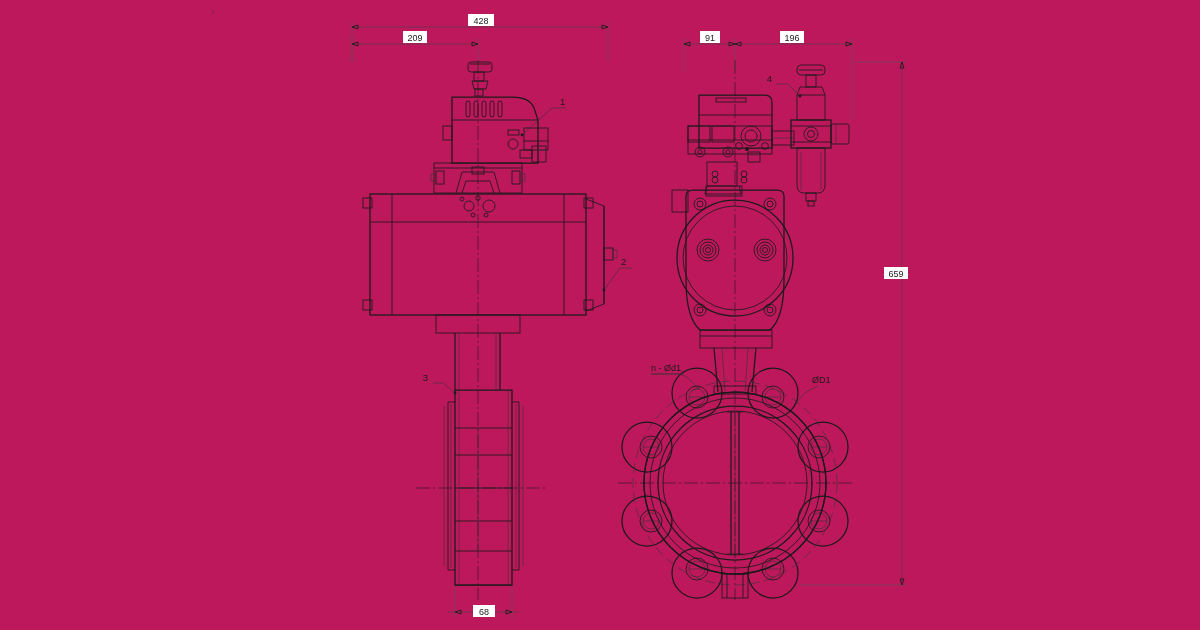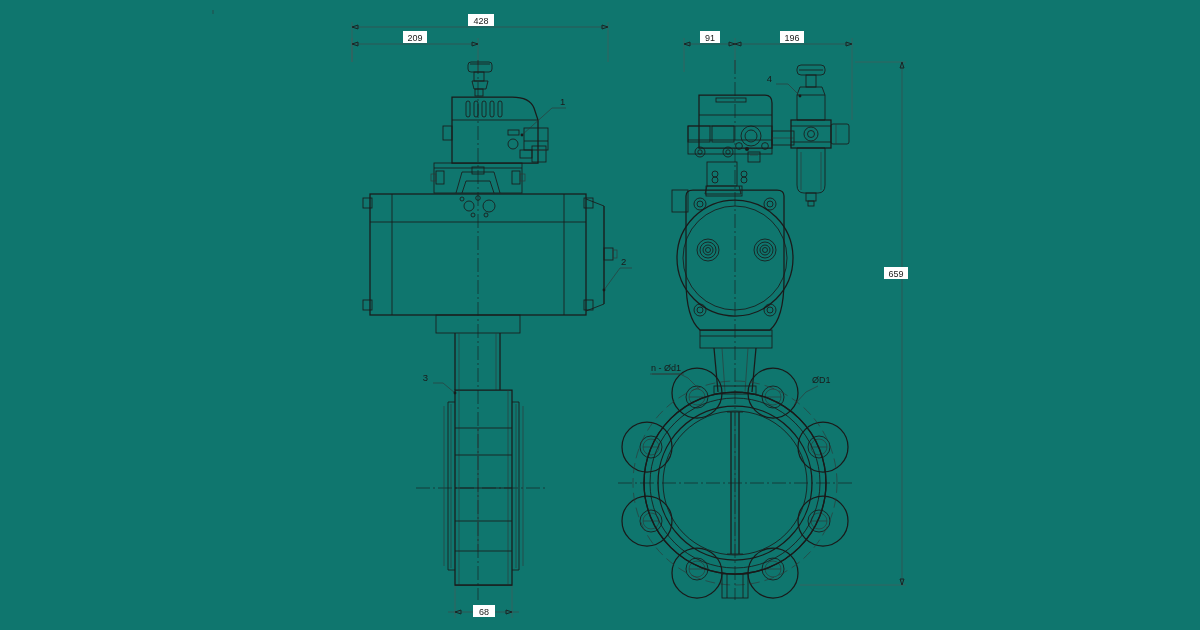--- a/index.html
+++ b/index.html
@@ -1,19 +1,19 @@
 <!DOCTYPE html>
 <html><head>
 <meta charset="utf-8">
 <title>Butterfly Valve Technical Drawing</title>
 <style>
   html,body{margin:0;padding:0;background:#ffffff;}
   body{width:1200px;height:630px;overflow:hidden;
        font-family:"Liberation Sans", sans-serif;}
-  #sheet{position:relative;width:1200px;height:630px;background:#0f766e;text-align:center;}
+  #sheet{position:relative;width:1200px;height:630px;background:#be185d;text-align:center;}
   svg#dwg{position:absolute;left:0;top:0;width:1200px;height:630px;}
   .dimtxt{font-family:"Liberation Sans", sans-serif;font-size:9px;fill:#1a1a1a;}
   .leadtxt{font-family:"Liberation Sans", sans-serif;font-size:9.5px;fill:#1a1a1a;}
   .symtxt{font-family:"Liberation Sans", sans-serif;font-size:9px;fill:#1a1a1a;}
   .ln{stroke:#1a1a1a;fill:none;stroke-width:0.85;}
   .ln-th{stroke:#1a1a1a;fill:none;stroke-width:1.25;}
   .ln-fine{stroke:#333;fill:none;stroke-width:0.6;}
   .dimln{stroke:#444;fill:none;stroke-width:0.6;}
   .extln{stroke:#555;fill:none;stroke-width:0.55;}
   .ctr{stroke:#1a1a1a;fill:none;stroke-width:0.6;stroke-dasharray:14 3 2 3;}

